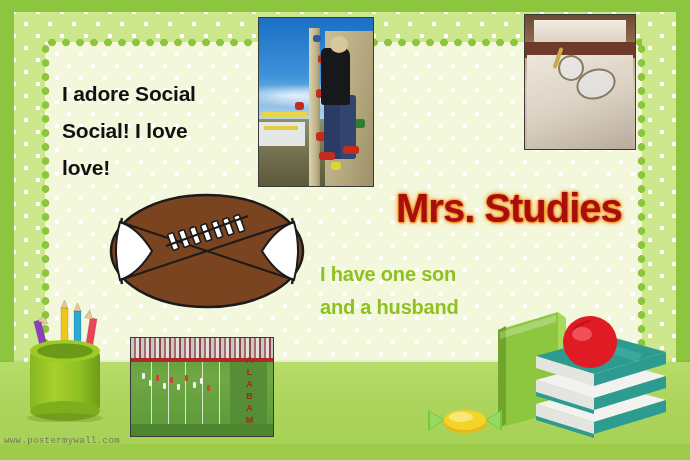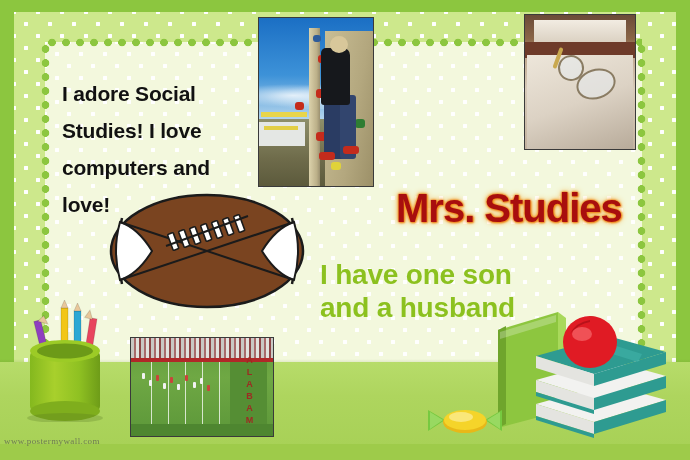--- a/index.html
+++ b/index.html
@@ -69,21 +69,21 @@
   
   .blk-black{
     position:absolute;left:62px;top:75px;width:190px;
     color:#111111;font-size:21px;font-weight:bold;line-height:37px;
     letter-spacing:-.2px;font-family:"Liberation Sans", sans-serif;
     font-stretch:condensed;
   }
   .blk-black div{white-space:nowrap;}
   .blk-green{
     position:absolute;left:320px;top:258px;width:200px;
-    color:#8CC11F;font-size:28px;font-weight:bold;line-height:33px;
+    color:#8CC11F;font-size:20px;font-weight:bold;line-height:33px;
     letter-spacing:-.2px;
   }
   .blk-green div{white-space:nowrap;}
   .title{
     position:absolute;left:396px;top:186px;
     font-size:40px;font-weight:bold;color:#A80E0E;
     letter-spacing:-1px;
     text-shadow:
        0 0 3px #F08A1A, 0 0 6px #F4A020, 0 0 2px #E06000,
        1px 1px 2px rgba(240,130,20,.9);
@@ -155,21 +155,21 @@
   
   #pencilcup{position:absolute;left:18px;top:292px;width:94px;height:130px;}
   
   #bookstack{position:absolute;left:490px;top:300px;width:190px;height:150px;}
   
   #candy{position:absolute;left:428px;top:404px;width:74px;height:34px;}
 
   .watermark{
     position:absolute;left:4px;bottom:14px;
     font-size:9px;color:#6E7B52;letter-spacing:.4px;
-    font-family:Liberation Serif, serif;
+    font-family:Liberation Mono, monospace;
   }
 </style>
 </head>
 <body>
 
 <div id="poster">
 
   <div class="dotband"></div>
 
   <div class="innerpanel"></div>
@@ -330,22 +330,21 @@
     <polygon points="2,8 15,16 2,25" fill="#A7E06F" opacity=".7"></polygon>
     <polygon points="74,6 57,16 74,27" fill="#76C940"></polygon>
     <polygon points="72,8 59,16 72,25" fill="#A7E06F" opacity=".7"></polygon>
     <ellipse cx="37" cy="18" rx="22" ry="11" fill="#E8B818"></ellipse>
     <ellipse cx="37" cy="16" rx="21" ry="10" fill="#F5D42A"></ellipse>
     <ellipse cx="33" cy="13" rx="12" ry="5" fill="#FBEB8E" opacity=".8"></ellipse>
   </svg>
 
   <div class="blk-black">
     <div>I adore Social</div>
-    <div>Studies!  I love</div>
-    <div>computers and</div>
+    <div>Social!  I love</div>
     <div>love!</div>
   </div>
 
   <div class="title">Mrs. Studies</div>
 
   <div class="blk-green">
     <div>I have one son</div>
     <div>and a husband</div>
   </div>
 

